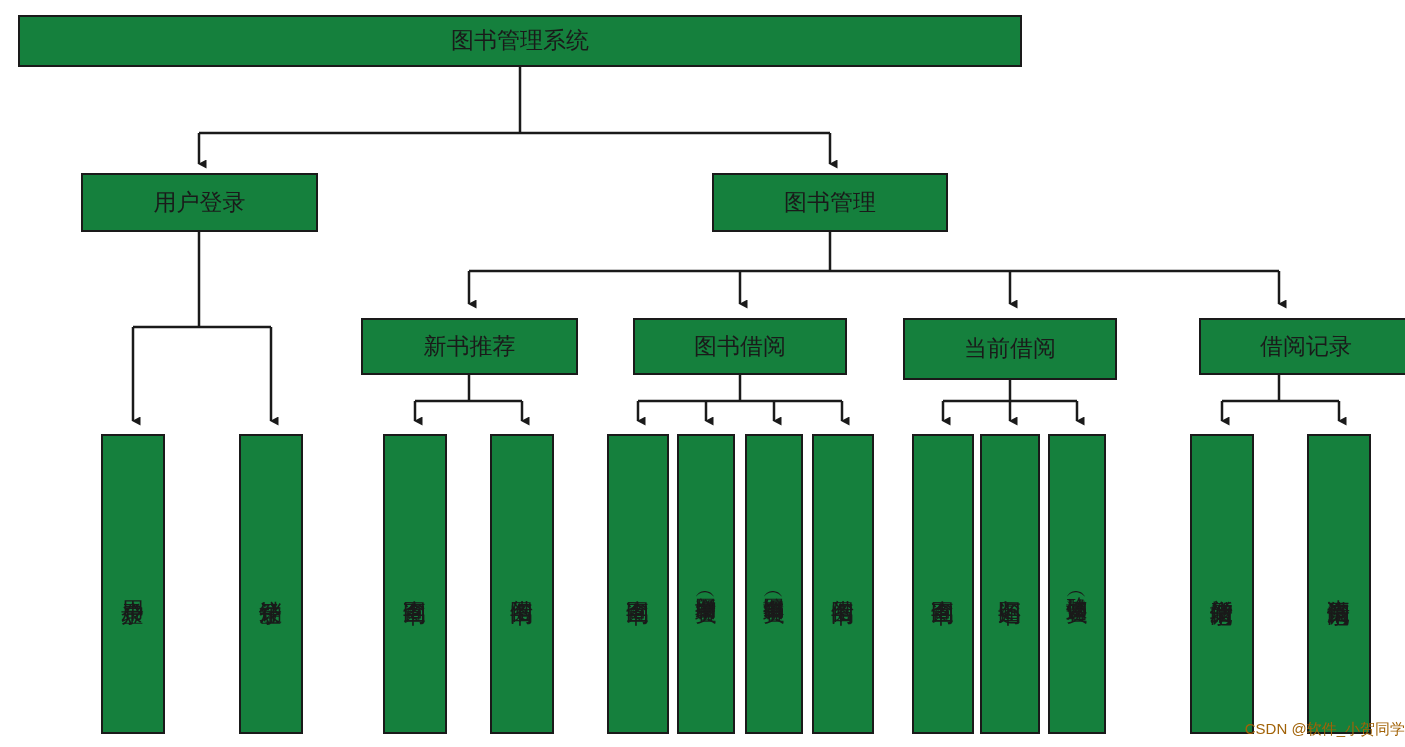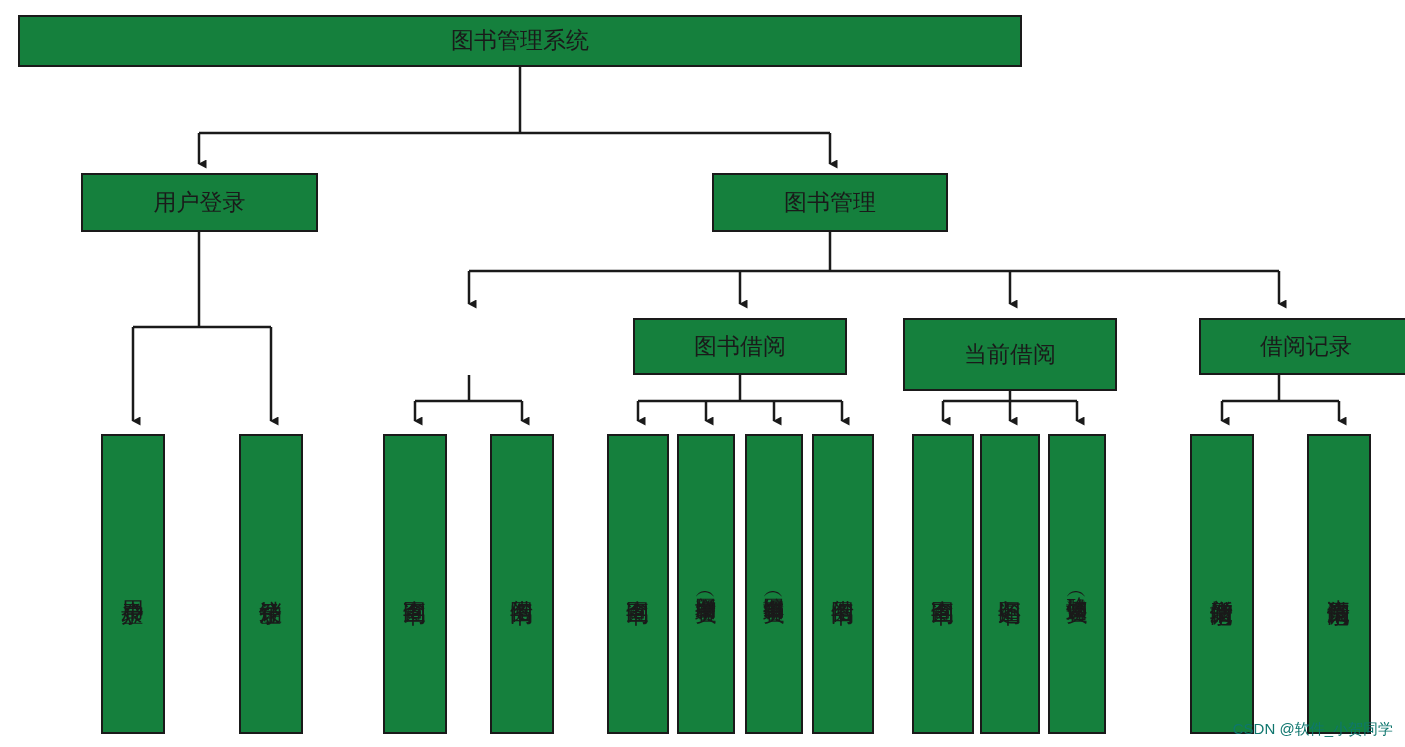--- a/index.html
+++ b/index.html
@@ -46,24 +46,24 @@
     font-size: 23px;
     letter-spacing: 1px;
     line-height: 1.22;
     padding: 8px 0;
   }
   .node-v.small {
     font-size: 21px;
   }
   .watermark {
     position: absolute;
-    right: 12px;
+    right: 0;
     bottom: 8px;
     font-size: 15px;
-    color: #0f766e;
+    color: #a16207;
     white-space: nowrap;
   }
 </style>
 </head>
 <body>
 
 <div id="canvas">
 
   <svg class="lines" viewBox="0 0 1405 747">
     <defs>
@@ -119,24 +119,27 @@
     <span>图书管理系统</span>
   </div>
 
   <div class="node node-h" style="left:81px; top:173px; width:237px; height:59px;">
     <span>用户登录</span>
   </div>
   <div class="node node-h" style="left:712px; top:173px; width:236px; height:59px;">
     <span>图书管理</span>
   </div>
 
+  <div class="node node-h" style="left:361px; top:318px; width:217px; height:57px;">
+    <span>新书推荐</span>
+  </div>
   <div class="node node-h" style="left:633px; top:318px; width:214px; height:57px;">
     <span>图书借阅</span>
   </div>
-  <div class="node node-h" style="left:903px; top:318px; width:214px; height:73px;">
+  <div class="node node-h" style="left:903px; top:318px; width:214px; height:62px;">
     <span>当前借阅</span>
   </div>
   <div class="node node-h" style="left:1172px; top:318px; width:214px; height:57px;margin-left:27px;">
     <span>借阅记录</span>
   </div>
 
   <div class="node node-v" style="left:101px; top:434px; width:64px; height:300px;">
     <span>用户登录</span>
   </div>
   <div class="node node-v" style="left:239px; top:434px; width:64px; height:300px;">

